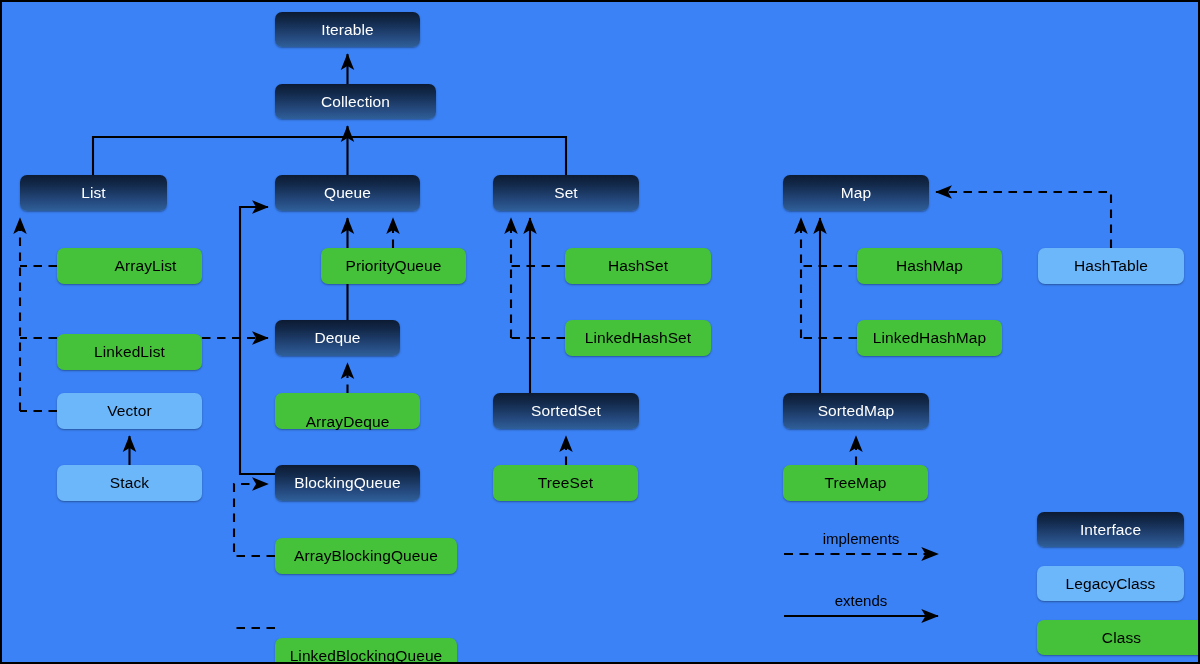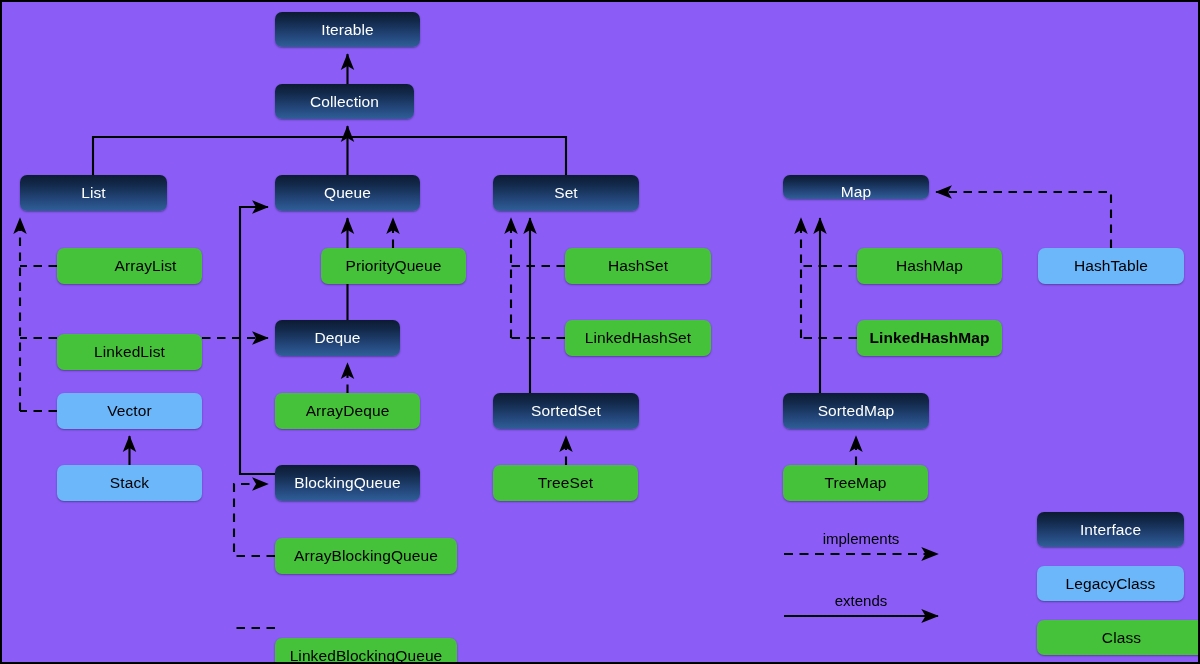--- a/index.html
+++ b/index.html
@@ -1,20 +1,20 @@
 <!DOCTYPE html>
 <html><head>
 <meta charset="utf-8">
 <style>
   html,body{margin:0;padding:0;background:#ffffff;}
   body{font-family:"Liberation Sans",sans-serif;}
   #canvas{
     position:relative;
     width:1200px;height:664px;
-    background:#8b5cf6;
+    background:#3b82f6;
     border:2px solid #000000;
     box-sizing:border-box;
     overflow:hidden;
   }
   #edges{position:absolute;left:0;top:0;width:1200px;height:664px;pointer-events:none;}
   .node{
     position:absolute;
     box-sizing:border-box;
     border-radius:7px;
     display:flex;align-items:center;justify-content:center;
@@ -107,33 +107,33 @@
     <g fill="none" stroke="#000000" stroke-width="2.2">
       <path d="M782,552 L936,552" stroke-dasharray="9,6.5" marker-end="url(#arrow)"></path>
       <path d="M782,614 L936,614" marker-end="url(#arrow)"></path>
     </g>
   </svg>
 
   <div id="nodes">
       <div class="node iface" style="left: 273px; top: 10px; width: 145px; height: 35px;">
         <span>Iterable</span>
       </div>
-      <div class="node iface" style="left: 273px; top: 82px; width: 139px; height: 35px;">
+      <div class="node iface" style="left: 273px; top: 82px; width: 161px; height: 35px;">
         <span>Collection</span>
       </div>
       <div class="node iface" style="left: 18px; top: 173px; width: 147px; height: 36px; text-align: center;">
         <span>List</span>
       </div>
       <div class="node iface" style="left: 273px; top: 173px; width: 145px; height: 36px;">
         <span>Queue</span>
       </div>
       <div class="node iface" style="left: 491px; top: 173px; width: 146px; height: 36px;">
         <span>Set</span>
       </div>
-      <div class="node iface" style="left: 781px; top: 173px; width: 146px; height: 24px; align-items: flex-end;">
+      <div class="node iface" style="left: 781px; top: 173px; width: 146px; height: 36px;">
         <span>Map</span>
       </div>
       <div class="node cls" style="left: 55px; top: 246px; width: 145px; height: 36px; padding-left: 32px;">
         <span>ArrayList</span>
       </div>
       <div class="node cls" style="left: 319px; top: 246px; width: 145px; height: 36px;">
         <span>PriorityQueue</span>
       </div>
       <div class="node cls" style="left: 563px; top: 246px; width: 146px; height: 36px;">
         <span>HashSet</span>
@@ -146,27 +146,27 @@
       </div>
       <div class="node cls" style="left: 55px; top: 332px; width: 145px; height: 36px;">
         <span>LinkedList</span>
       </div>
       <div class="node iface" style="left: 273px; top: 318px; width: 125px; height: 36px;">
         <span>Deque</span>
       </div>
       <div class="node cls" style="left: 563px; top: 318px; width: 146px; height: 36px;">
         <span>LinkedHashSet</span>
       </div>
-      <div class="node cls" style="left: 855px; top: 318px; width: 145px; height: 36px; font-weight: bold;">
+      <div class="node cls" style="left: 855px; top: 318px; width: 145px; height: 36px;">
         <span>LinkedHashMap</span>
       </div>
       <div class="node legacy" style="left: 55px; top: 391px; width: 145px; height: 36px;">
         <span>Vector</span>
       </div>
-      <div class="node cls" style="left: 273px; top: 391px; width: 145px; height: 36px;">
+      <div class="node cls" style="left: 273px; top: 391px; width: 145px; height: 36px; align-items: flex-end;">
         <span>ArrayDeque</span>
       </div>
       <div class="node iface" style="left: 491px; top: 391px; width: 146px; height: 36px;">
         <span>SortedSet</span>
       </div>
       <div class="node iface" style="left: 781px; top: 391px; width: 146px; height: 36px;">
         <span>SortedMap</span>
       </div>
       <div class="node legacy" style="left: 55px; top: 463px; width: 145px; height: 36px;">
         <span>Stack</span>

